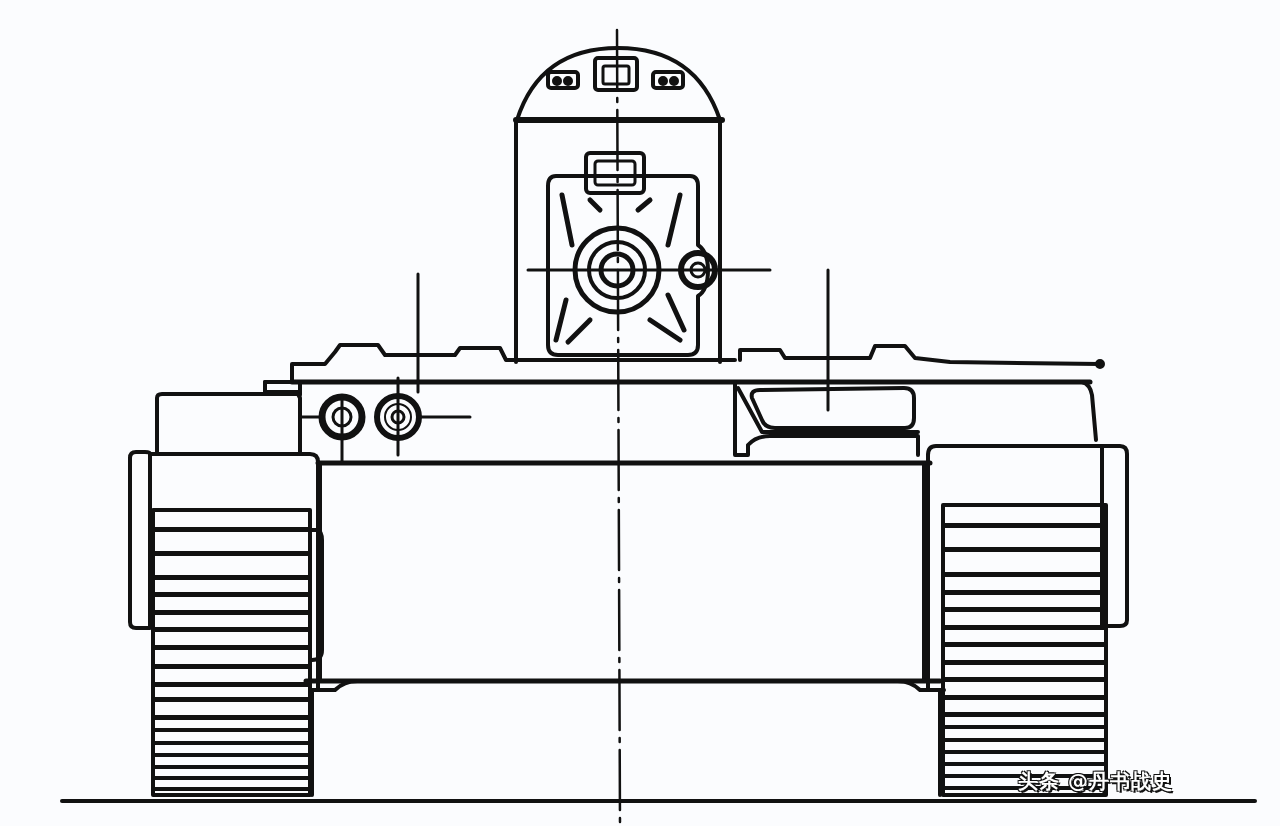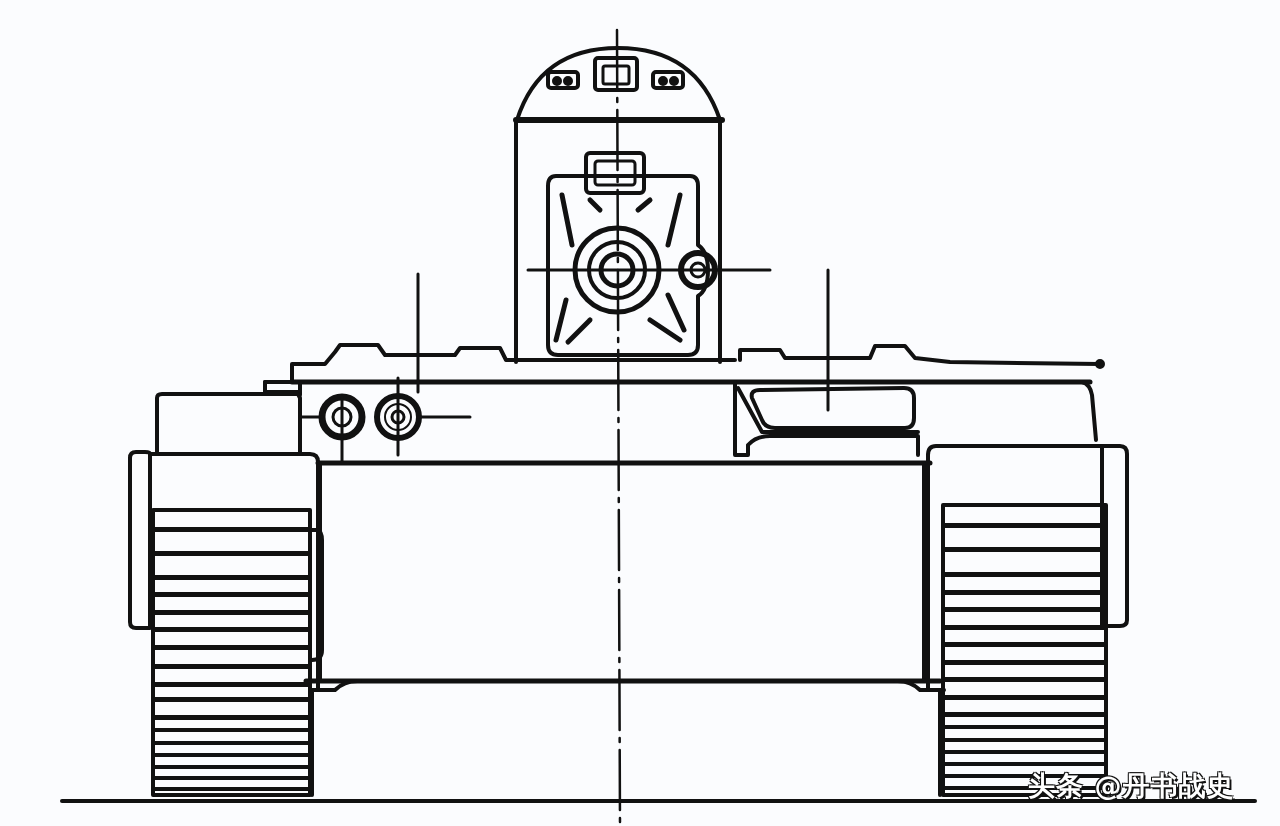--- a/index.html
+++ b/index.html
@@ -1,24 +1,23 @@
 <!DOCTYPE html>
 <html><head>
   <meta charset="utf-8">
   <style>
     html, body { margin: 0; padding: 0; background: #fbfcfe; }
     body { width: 1280px; height: 826px; position: relative; overflow: hidden; font-family: "DejaVu Sans", sans-serif; }
     #drawing { position: absolute; left: 0; top: 0; width: 1280px; height: 826px; }
     .watermark {
       position: absolute; left: 1018px; top: 768px;
-      font-family: "DejaVu Sans", sans-serif; font-size: 27px; font-weight: bold;
+      font-family: "DejaVu Sans", sans-serif; font-size: 20px; font-weight: bold;
       color: #ffffff; letter-spacing: 1px;
       text-shadow: 2px 2px 0 #111, -1px -1px 0 #111, 1px -1px 0 #111, -1px 1px 0 #111;
       white-space: nowrap;
-      margin-left: 10px;
     }
   </style>
 </head>
 <body>
 
 <svg id="drawing" viewBox="0 0 1280 826" xmlns="http://www.w3.org/2000/svg">
   <g fill="none" stroke="#111" stroke-width="4" stroke-linejoin="round" stroke-linecap="round">
 
     <line x1="62" y1="801" x2="1255" y2="801" stroke-width="4"></line>
 

